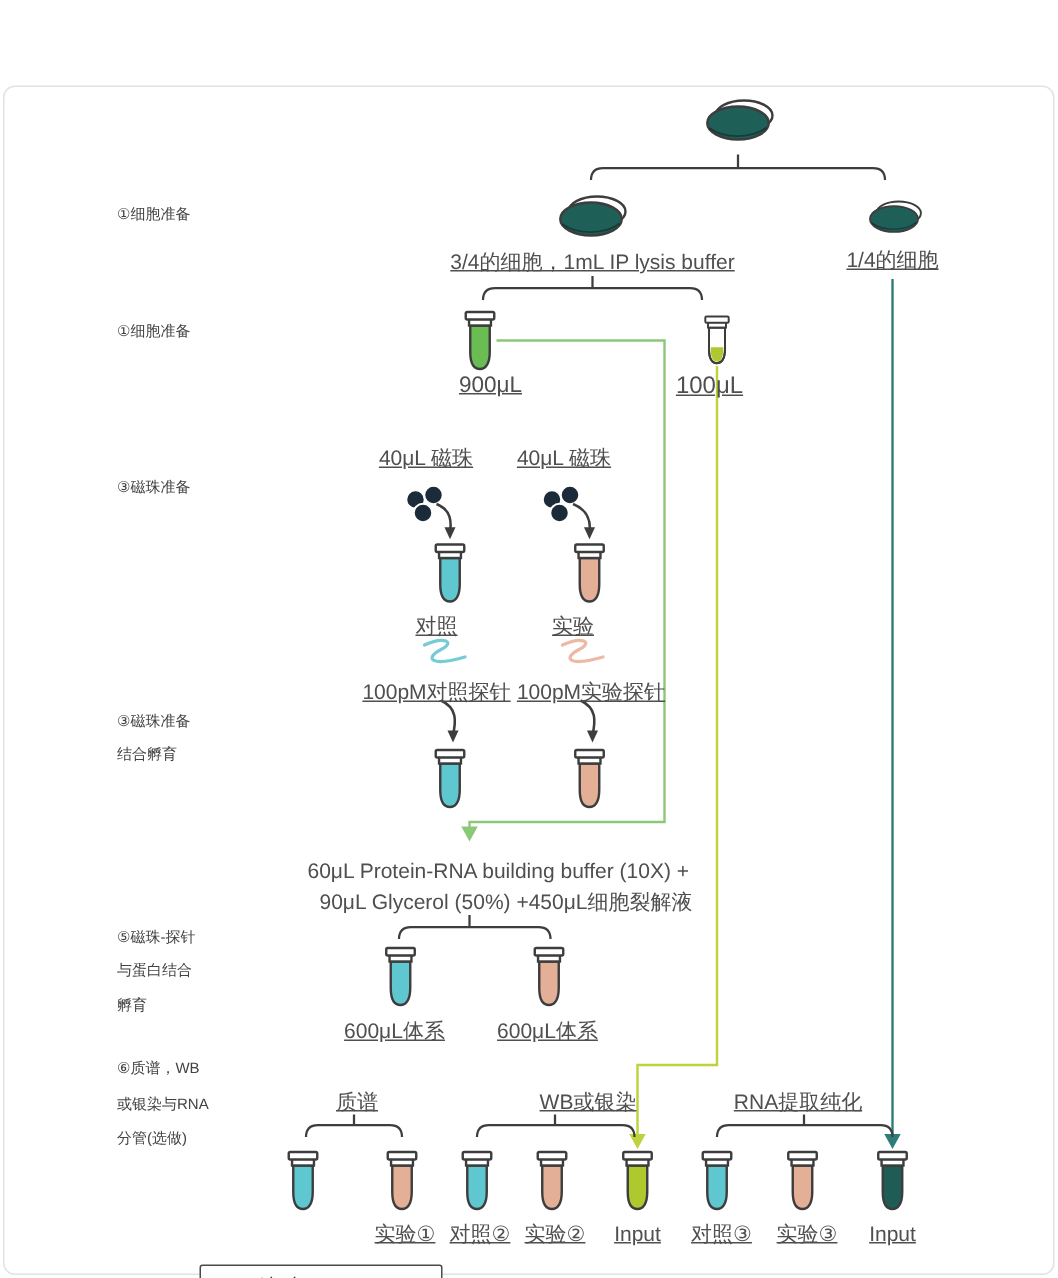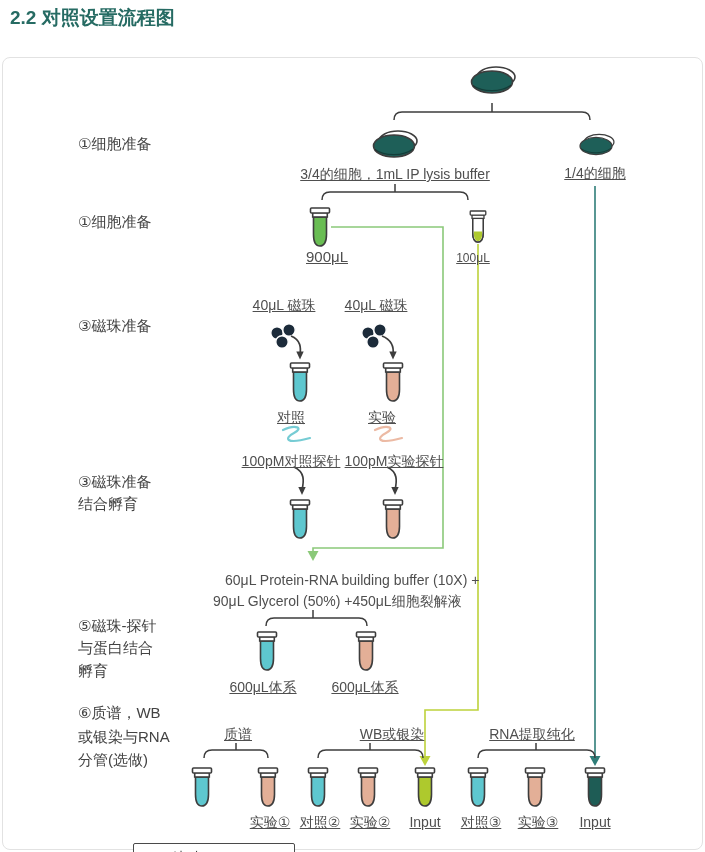--- a/index.html
+++ b/index.html
@@ -5,35 +5,34 @@
   html,body{margin:0;padding:0;background:#fff;}
   #stage{position:relative;width:705px;height:852px;background:#fff;overflow:hidden;
          font-family:"Liberation Sans","DejaVu Sans",sans-serif;}
   .title{position:absolute;left:10px;top:5px;font-size:19px;font-weight:700;
          color:var(--title-teal);}
   .frame{position:absolute;left:2px;top:57px;width:699px;height:791px;
          border:1px solid var(--frame-border);border-radius:8px;background:#fff;}
   svg.gfx{position:absolute;left:0;top:0;}
   .lbl{position:absolute;font-size:14px;color:var(--text);white-space:nowrap;line-height:18px;}
   .ctr{transform:translateX(-50%);text-decoration:underline;}
-  .step{position:absolute;left:78px;font-size:15px;font-weight:500;color:var(--step-text);
+  .step{position:absolute;left:78px;font-size:10px;font-weight:500;color:var(--step-text);
         white-space:nowrap;line-height:20px;}
-  .small{font-size:12px;}
+  .small{font-size:16px;}
   .vol{font-size:15px;text-align:right;}
   .paste{position:absolute;left:133px;top:810px;width:160px;height:28px;
          border:1.6px solid #4a4a4a;border-radius:2px;background:#fff;
          display:flex;align-items:center;justify-content:center;
          font-size:15px;color:#3d3d3d;white-space:nowrap;margin-top:33px;}
 </style>
 </head>
 <body>
 
 <div id="stage">
 
-  <div class="title">2.2 对照设置流程图</div>
   <div class="frame"></div>
 
   <svg class="gfx" width="705" height="852" viewBox="0 0 705 852">
     <defs>
       <g id="tube-full" stroke="var(--outline)" stroke-width="1.6">
         <path d="M-6.5,9 L-6.5,26.5 C-6.5,34.5 -3.8,38 0,38 C3.8,38 6.5,34.5 6.5,26.5 L6.5,9 Z" fill="currentColor"></path>
         <rect x="-7.3" y="4.6" width="14.6" height="4.4" fill="#fff"></rect>
         <rect x="-9.5" y="0" width="19" height="5" rx="1" fill="#fff"></rect>
       </g>
       <g id="tube-partial" stroke="var(--outline)" stroke-width="1.6">
@@ -139,21 +138,21 @@
   <div class="lbl ctr" style="left:395px;top:165px">3/4的细胞，1mL IP lysis buffer</div>
   <div class="lbl ctr" style="left:595px;top:164px">1/4的细胞</div>
   <div class="lbl ctr vol" style="left:327px;top:248px">900μL</div>
   <div class="lbl ctr small" style="left:473px;top:249px">100μL</div>
   <div class="lbl ctr" style="left:284px;top:296px">40μL 磁珠</div>
   <div class="lbl ctr" style="left:376px;top:296px">40μL 磁珠</div>
   <div class="lbl ctr" style="left:291px;top:408px">对照</div>
   <div class="lbl ctr" style="left:382px;top:408px">实验</div>
   <div class="lbl ctr" style="left:291px;top:452px">100pM对照探针</div>
   <div class="lbl ctr" style="left:394px;top:452px">100pM实验探针</div>
-  <div class="lbl" style="left:225px;top:571px">60μL Protein-RNA building buffer (10X) +</div>
+  <div class="lbl" style="left:205px;top:571px">60μL Protein-RNA building buffer (10X) +</div>
   <div class="lbl" style="left:213px;top:592px">90μL Glycerol (50%) +450μL细胞裂解液</div>
   <div class="lbl ctr" style="left:263px;top:678px">600μL体系</div>
   <div class="lbl ctr" style="left:365px;top:678px">600μL体系</div>
   <div class="lbl ctr" style="left:238px;top:725px">质谱</div>
   <div class="lbl ctr" style="left:392px;top:725px">WB或银染</div>
   <div class="lbl ctr" style="left:532px;top:725px">RNA提取纯化</div>
 
   <div class="lbl ctr" style="left:270px;top:813px">实验①</div>
   <div class="lbl ctr" style="left:320px;top:813px">对照②</div>
   <div class="lbl ctr" style="left:370px;top:813px">实验②</div>

